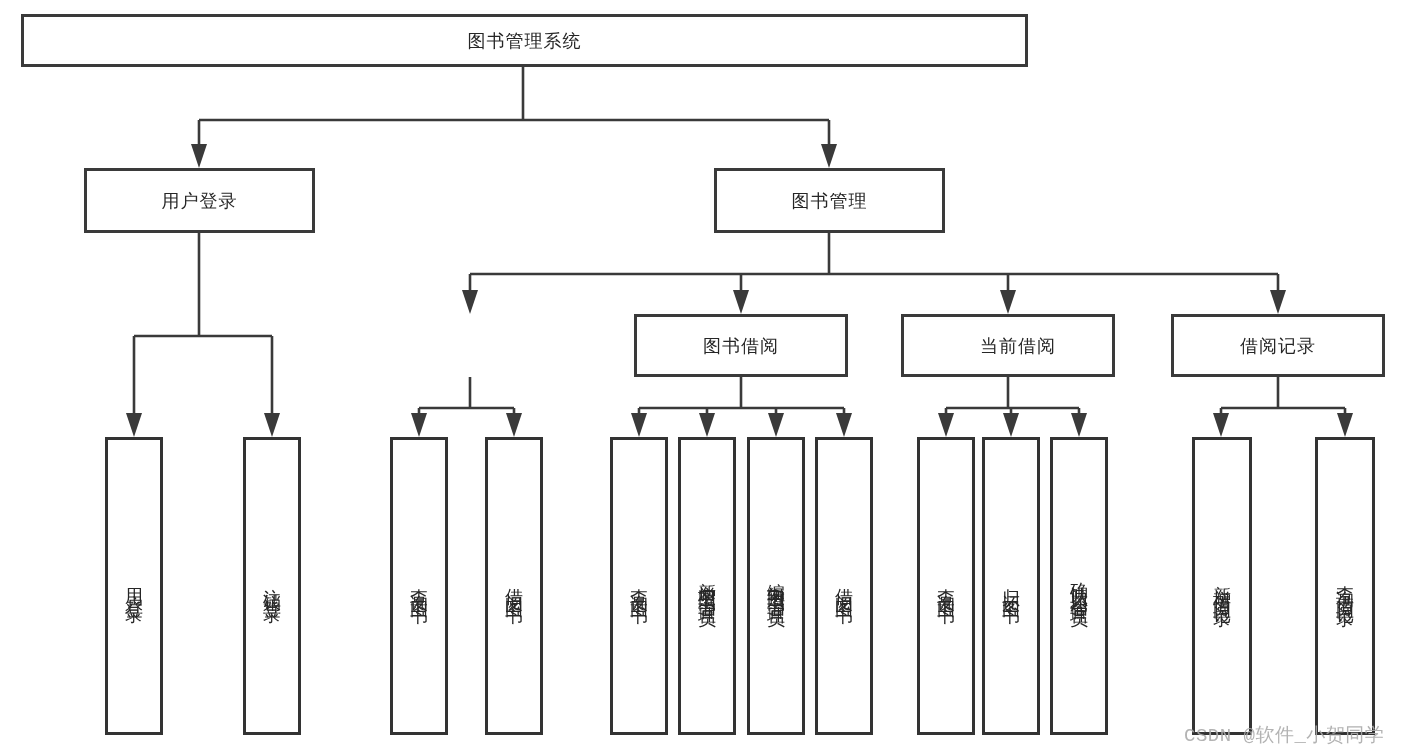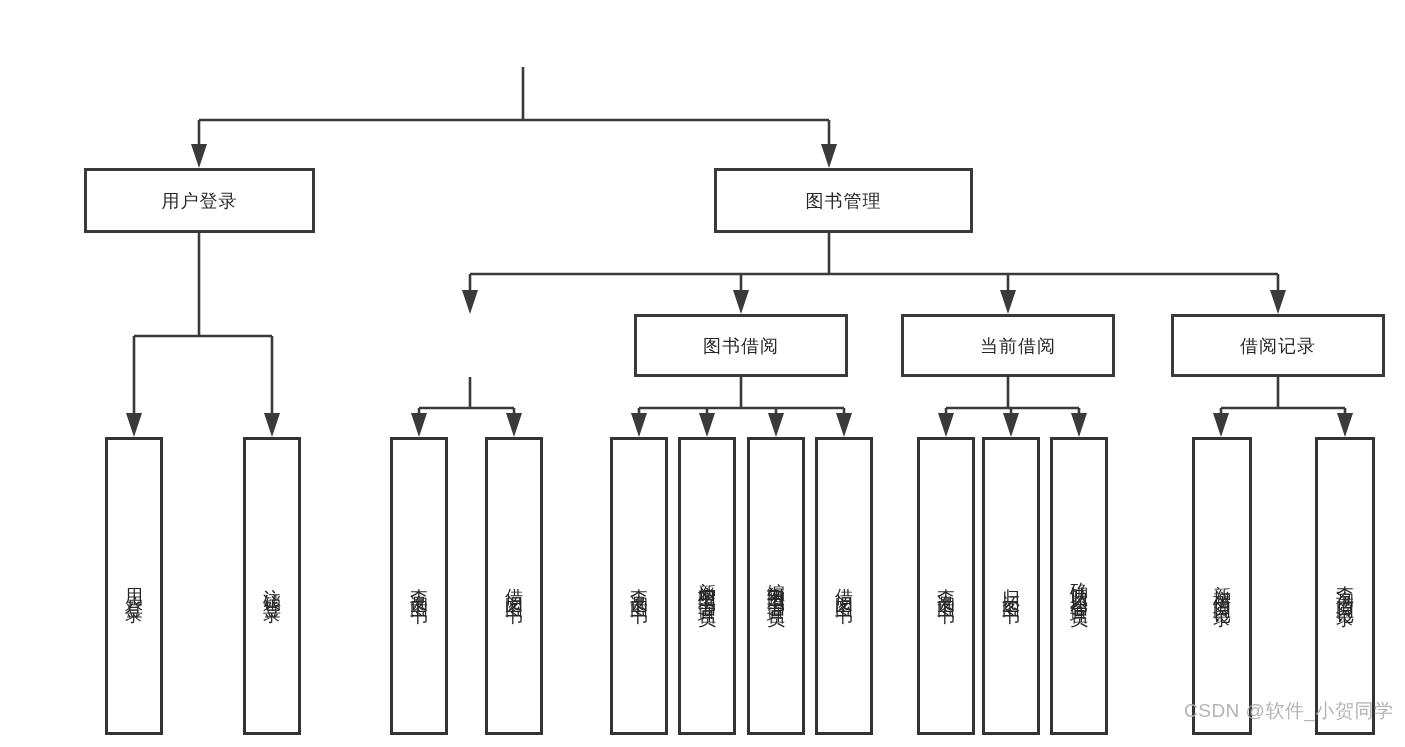--- a/index.html
+++ b/index.html
@@ -41,27 +41,28 @@
     line-height: 1;
     z-index: 2;
     top: 437px;
     height: 298px;
     width: 58px;
     text-align: center;
   }
   #watermark {
     position: absolute;
     left: 1184px;
-    top: 698px;
+    top: 722px;
     font-size: 19px;
     color: #ababab;
     opacity: 0.9;
     white-space: nowrap;
     z-index: 5;
     letter-spacing: 0.5px;
+    font-family: Liberation Mono, monospace;
   }
 </style>
 </head>
 <body>
 
 <div id="stage">
 
   <svg id="wires" viewBox="0 0 1405 747" xmlns="http://www.w3.org/2000/svg">
     <g stroke="#3a3a3a" stroke-width="2.6" fill="none">
 
@@ -121,23 +122,24 @@
       <path d="M776,437 L768,413 L784,413 Z"></path>
       <path d="M844,437 L836,413 L852,413 Z"></path>
       <path d="M946,437 L938,413 L954,413 Z"></path>
       <path d="M1011,437 L1003,413 L1019,413 Z"></path>
       <path d="M1079,437 L1071,413 L1087,413 Z"></path>
       <path d="M1221,437 L1213,413 L1229,413 Z"></path>
       <path d="M1345,437 L1337,413 L1353,413 Z"></path>
     </g>
   </svg>
 
+  <div class="node" style="left:21px; top:14px; width:1007px; height:53px;">图书管理系统</div>
 
   <div class="node" style="left:84px; top:168px; width:231px; height:65px;">用户登录</div>
-  <div class="node" style="left:714px; top:168px; width:259px; height:65px;">图书管理</div>
+  <div class="node" style="left:714px; top:168px; width:231px; height:65px;">图书管理</div>
 
   <div class="node" style="left:634px; top:314px; width:214px; height:63px;">图书借阅</div>
   <div class="node" style="left:901px; top:314px; width:214px; height:63px;padding-left:20px;">当前借阅</div>
   <div class="node" style="left:1171px; top:314px; width:214px; height:63px;">借阅记录</div>
 
   <div class="leaf" style="left:105px;">用户登录</div>
   <div class="leaf" style="left:243px;">注销登录</div>
 
   <div class="leaf" style="left:390px;">查询图书</div>
   <div class="leaf" style="left:485px;">借阅图书</div>

